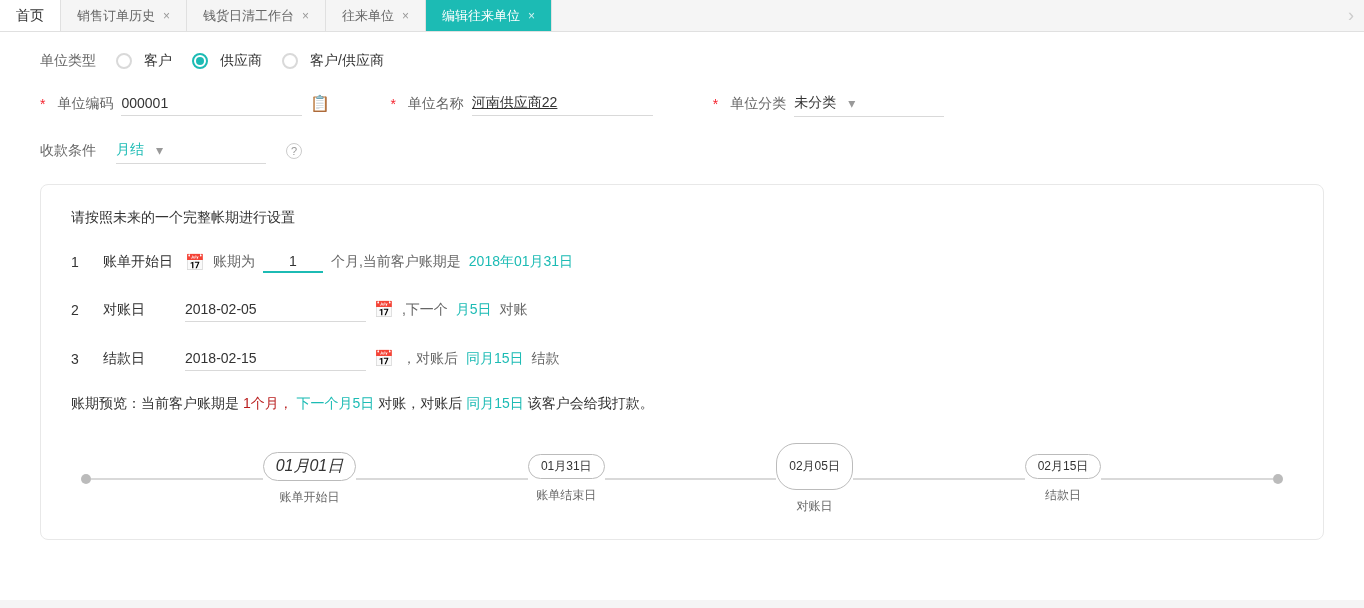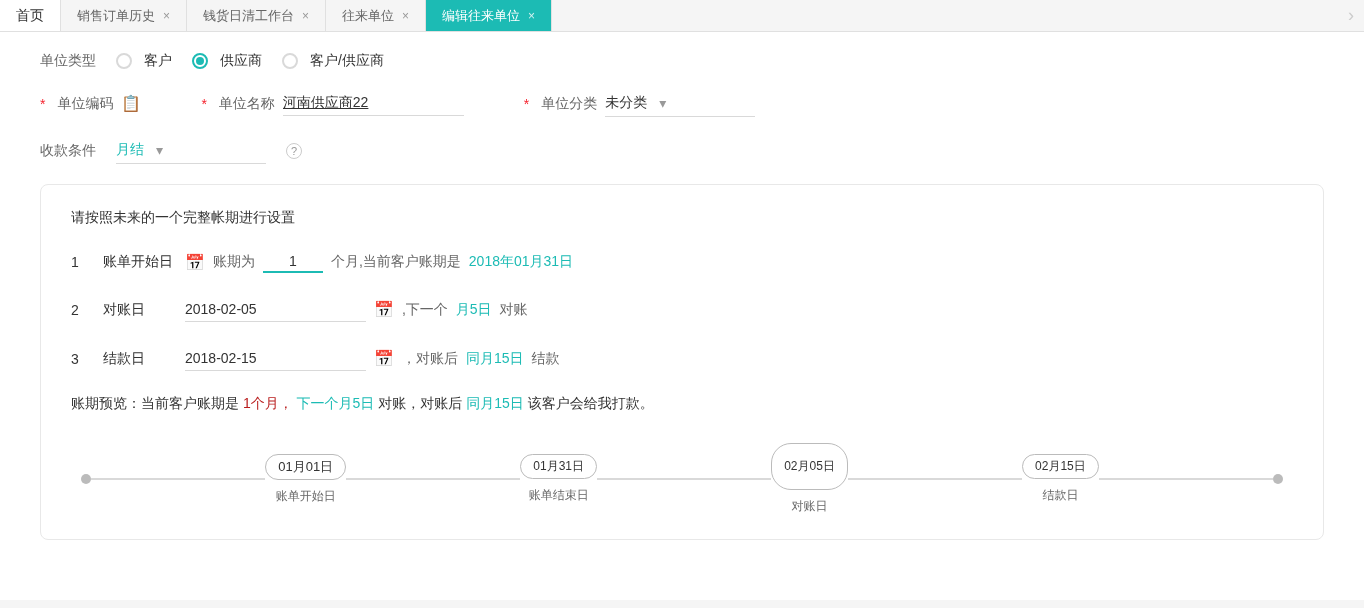--- a/index.html
+++ b/index.html
@@ -262,20 +262,21 @@
         <div class="radio-circle"></div>
         <span>客户/供应商</span>
       </label>
     </div>
   </div>
 
   <div class="form-row">
     <div class="field-group">
       <span class="required-star">*</span>
       <span class="form-label">单位编码</span>
+      <input class="text-input" type="text" value="000001" style="">
       <span class="calendar-icon">📋</span>
     </div>
     <div class="field-group" style="margin-left:40px;">
       <span class="required-star">*</span>
       <span class="form-label">单位名称</span>
       <input class="text-input wide" type="text" value="河南供应商22" style="">
     </div>
     <div class="field-group" style="margin-left:40px;">
       <span class="required-star">*</span>
       <span class="form-label">单位分类</span>
@@ -343,21 +344,21 @@
       <span>该客户会给我打款。</span>
     </div>
 
     <div style="display:flex; align-items:center; padding: 0 10px;">
 
       <div style="width:10px;height:10px;border-radius:50%;background:#bbb;flex-shrink:0;"></div>
 
       <div style="flex:1;height:2px;background:#d9d9d9;"></div>
 
       <div style="display:flex;flex-direction:column;align-items:center;">
-        <div style="border:1px solid #bbb;border-radius:20px;padding:3px 12px;font-size:13px;background:#fff;color:#333;white-space:nowrap;">01月01日</div>
+        <div style="border:1px solid #bbb;border-radius:20px;padding:3px 12px;font-size:16px;background:#fff;color:#333;white-space:nowrap;font-style:italic;">01月01日</div>
         <div style="font-size:12px;color:#666;margin-top:8px;">账单开始日</div>
       </div>
 
       <div style="flex:1;height:2px;background:#d9d9d9;"></div>
 
       <div style="display:flex;flex-direction:column;align-items:center;">
         <div style="border:1px solid #bbb;border-radius:20px;padding:3px 12px;font-size:12px;background:#fff;color:#333;white-space:nowrap;">01月31日</div>
         <div style="font-size:12px;color:#666;margin-top:8px;">账单结束日</div>
       </div>
 

